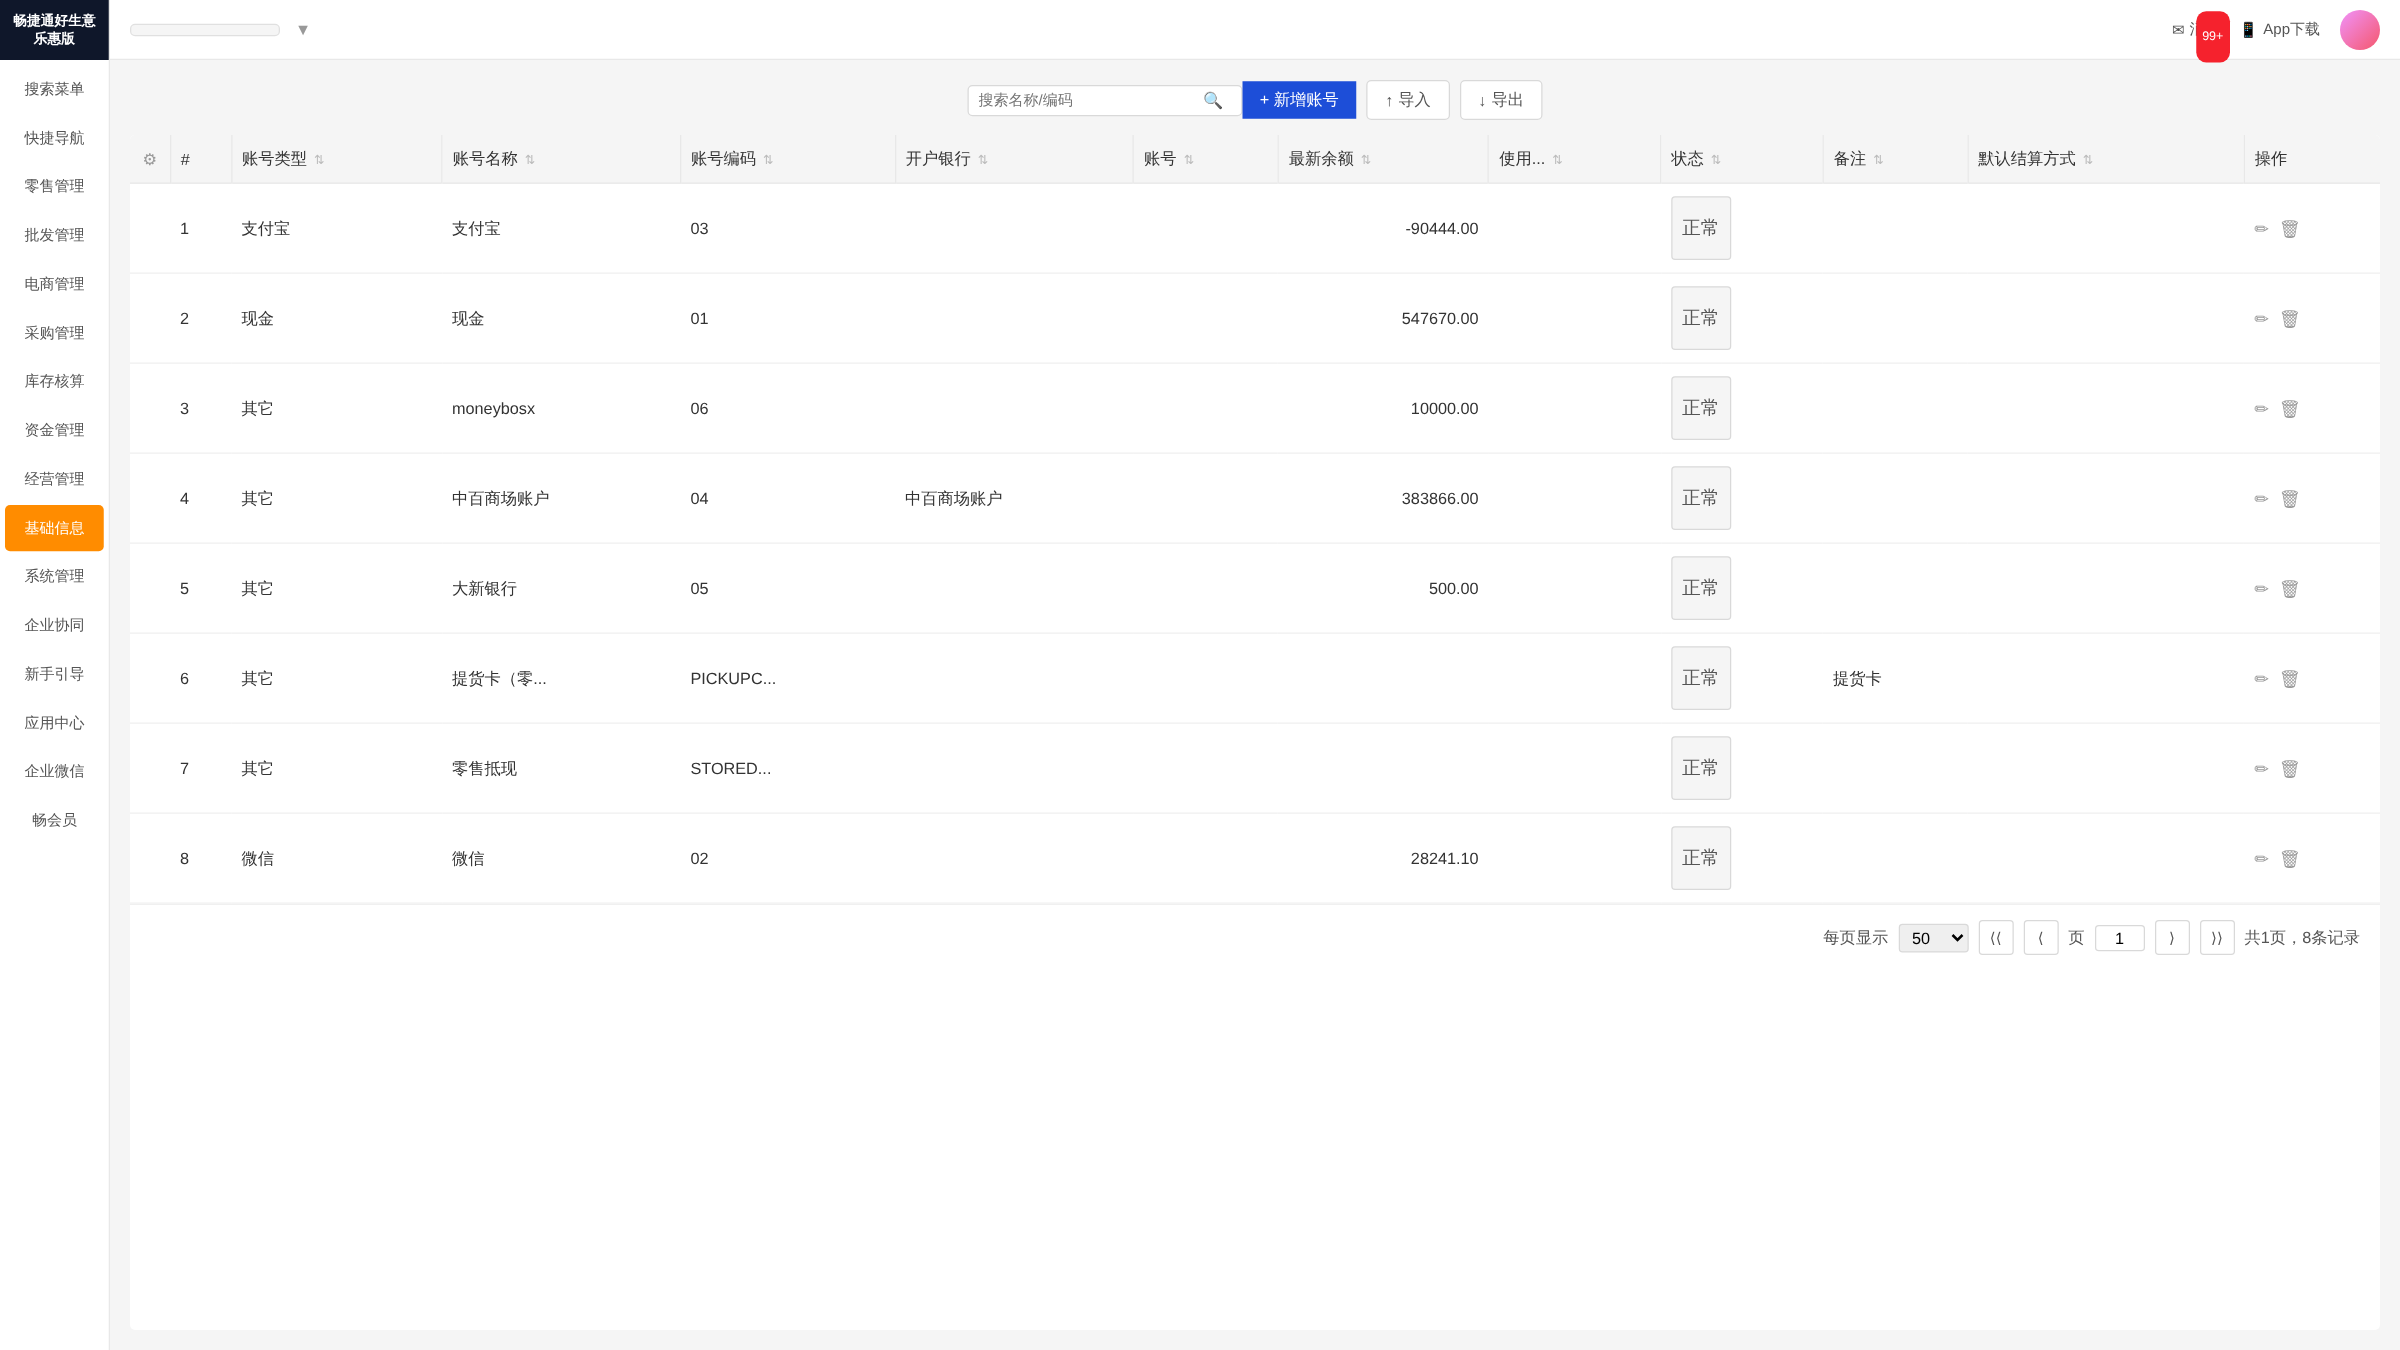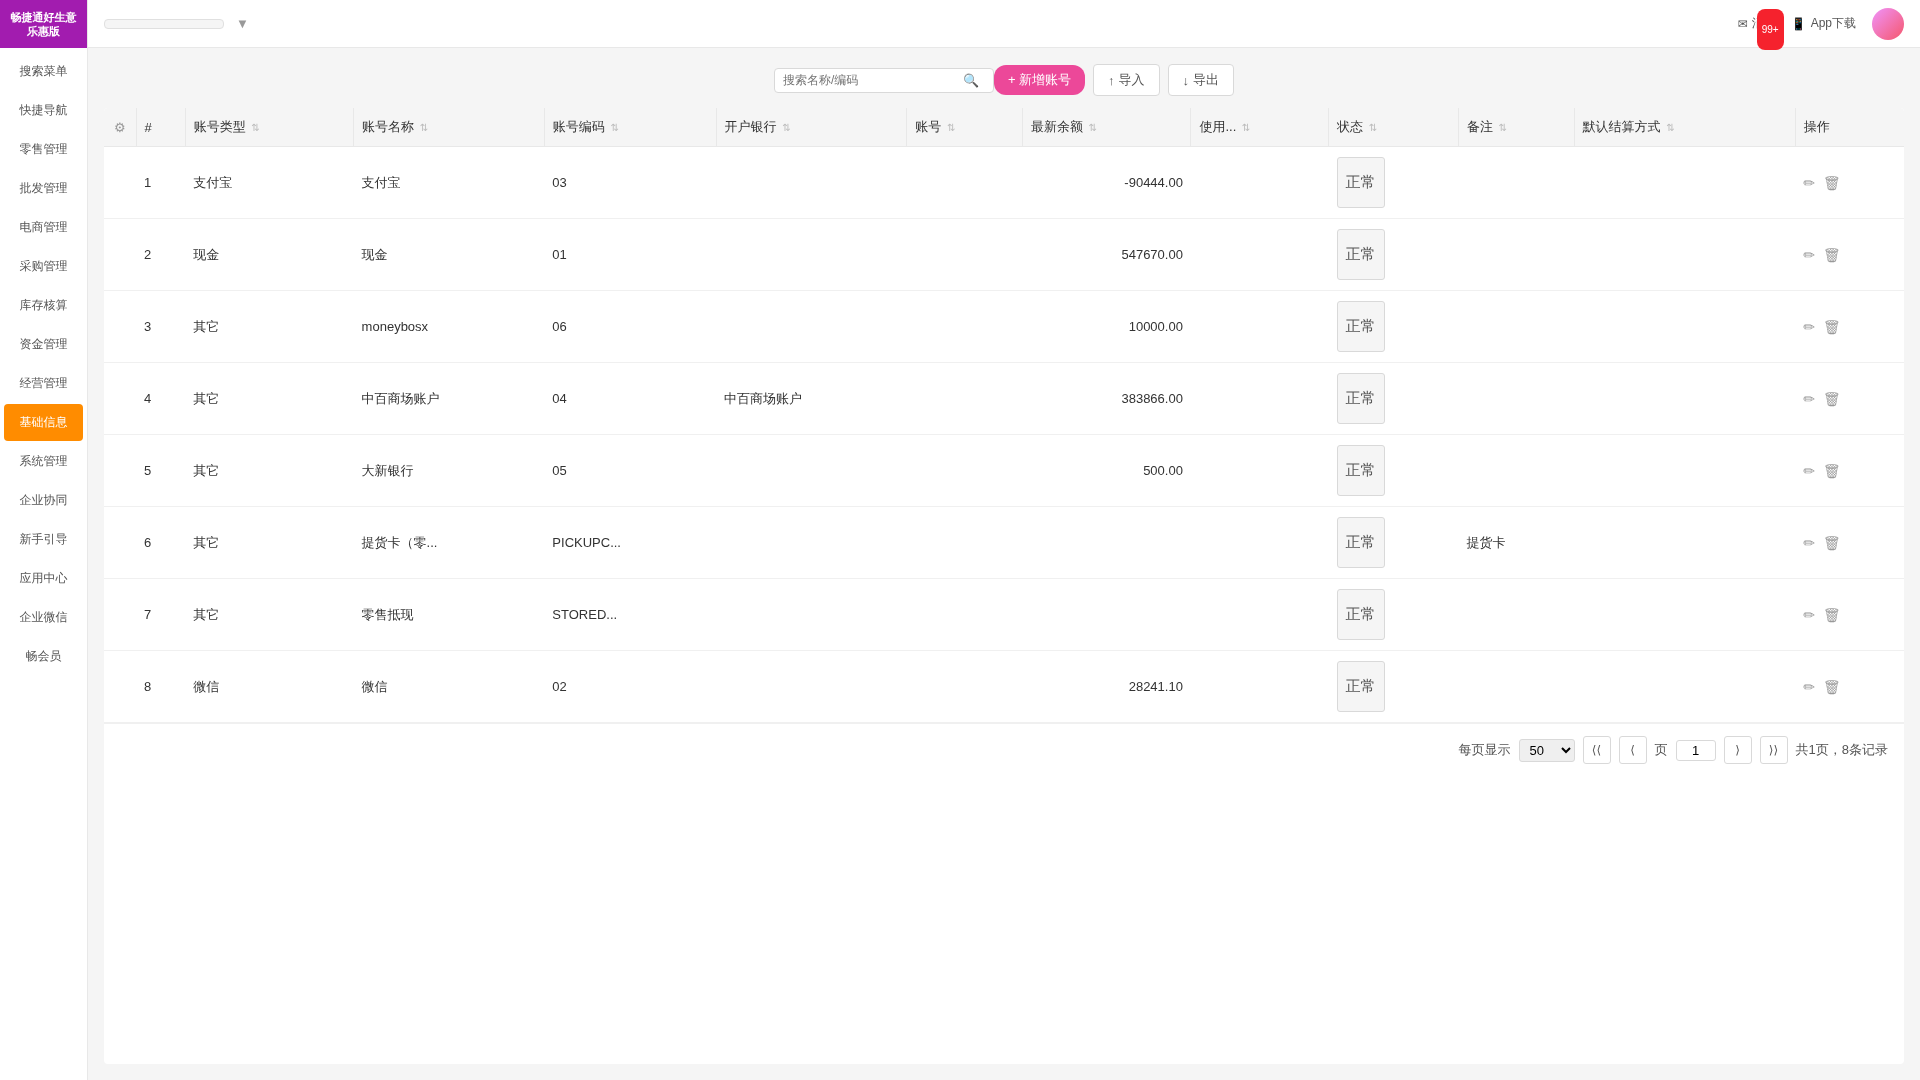--- a/index.html
+++ b/index.html
@@ -8,21 +8,21 @@
     
     .sidebar {
       width: 88px;
       background: #fff;
       display: flex;
       flex-direction: column;
       border-right: 1px solid #e8e8e8;
       flex-shrink: 0;
     }
     .sidebar-logo {
-      background: #a21caf;
+      background: #0f172a;
       height: 48px;
       display: flex;
       align-items: center;
       justify-content: center;
       padding: 8px;
     }
     .logo-text {
       color: white;
       font-size: 11px;
       font-weight: bold;
@@ -204,24 +204,24 @@
     .search-icon-btn {
       cursor: pointer;
       color: #999;
     }
     .toolbar-right {
       display: flex;
       align-items: center;
       gap: 8px;
     }
     .btn-primary {
-      background: #ec4899;
+      background: #1d4ed8;
       color: white;
       border: none;
-      border-radius: 12px;
+      border-radius: 0;
       padding: 6px 14px;
       font-size: 13px;
       cursor: pointer;
       display: flex;
       align-items: center;
       gap: 4px;
     }
     .btn-outline {
       background: white;
       color: #555;

